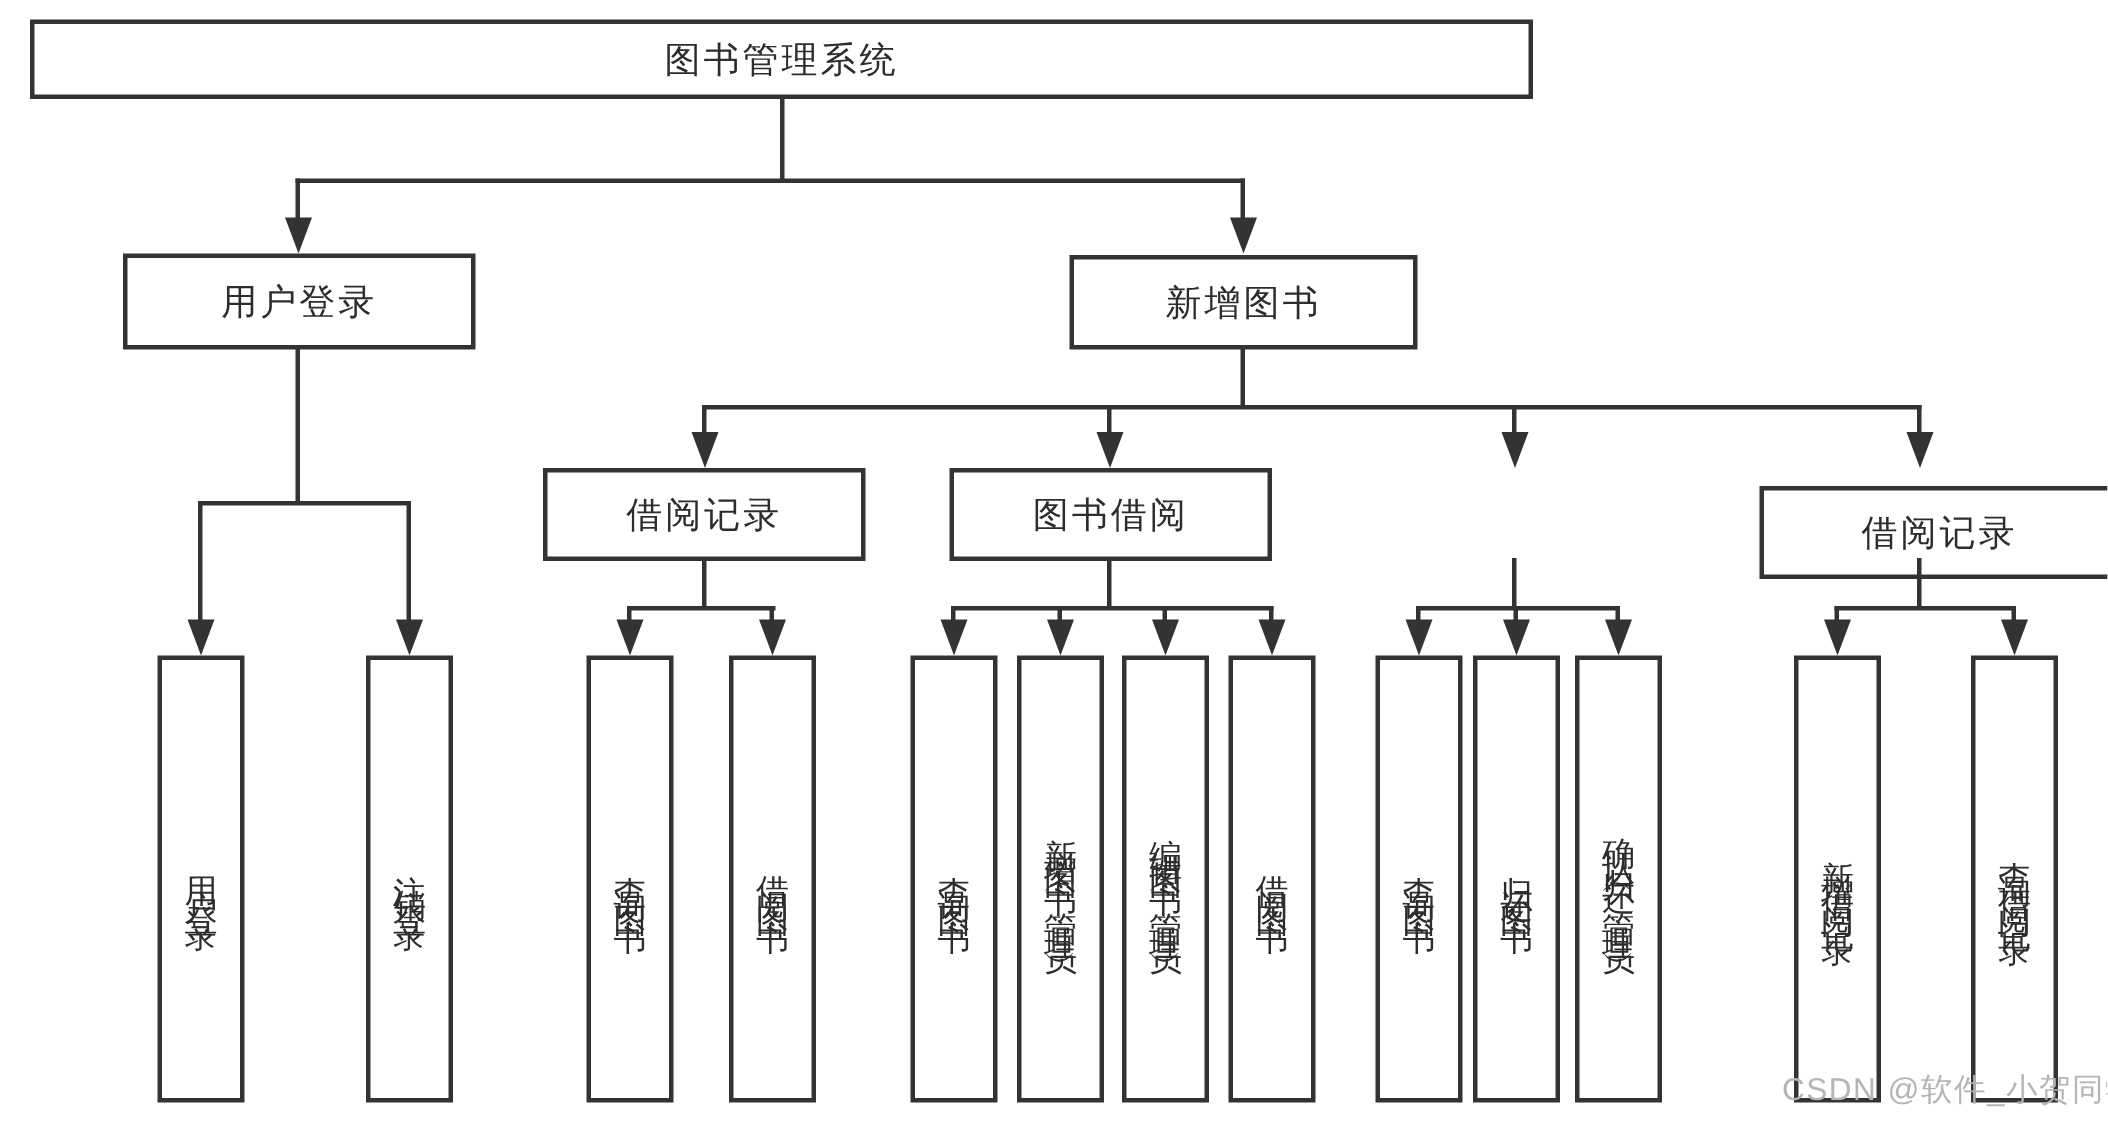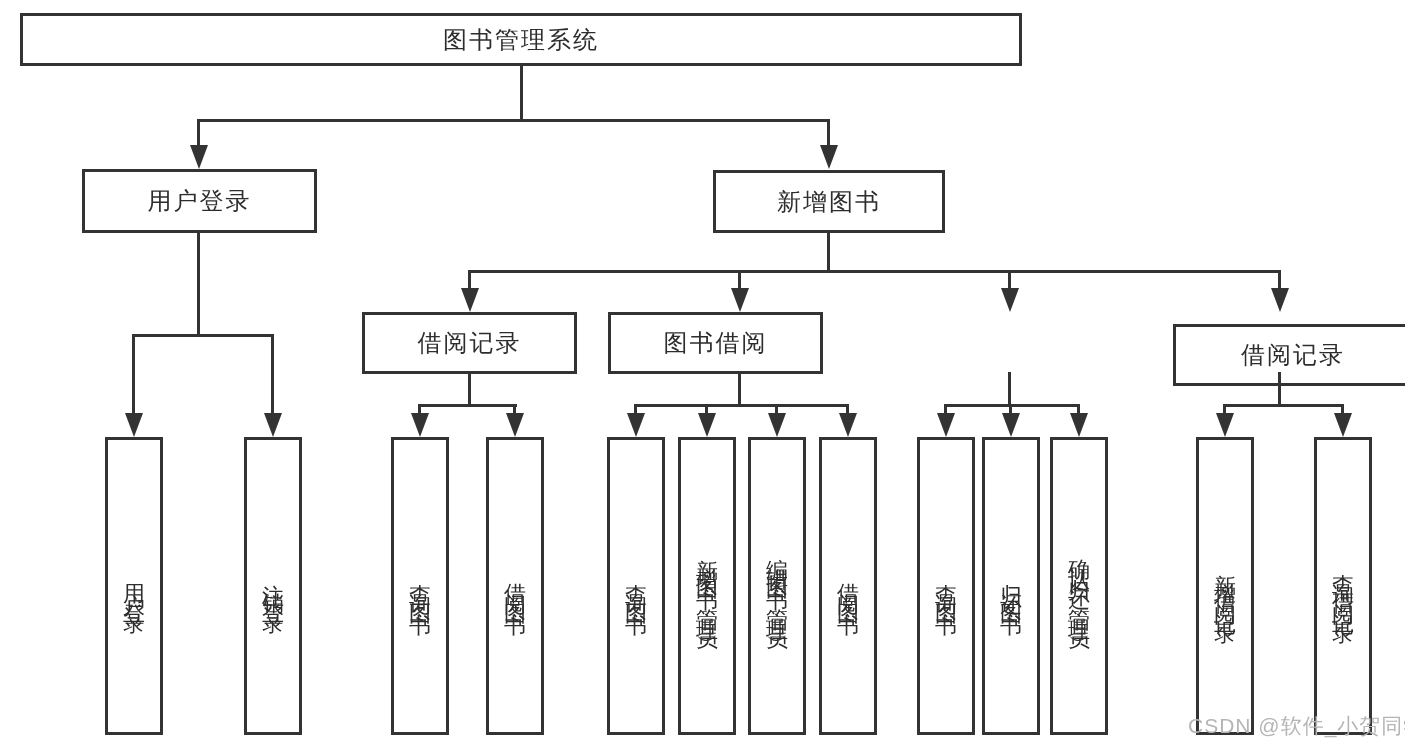--- a/index.html
+++ b/index.html
@@ -88,21 +88,21 @@
   <div class="v" style="left:1008px;top:270px;height:22px"></div>
   <div class="v" style="left:1278px;top:270px;height:22px"></div>
   <div class="arr" style="left:461px;top:288px"></div>
   <div class="arr" style="left:731px;top:288px"></div>
   <div class="arr" style="left:1001px;top:288px"></div>
   <div class="arr" style="left:1271px;top:288px"></div>
 
   <div class="box" style="left:362px;top:312px;width:215px;height:62px">
     <span>借阅记录</span>
   </div>
-  <div class="box" style="left:608px;top:312px;width:215px;height:62px">
+  <div class="box" style="left:633px;top:312px;width:215px;height:62px">
     <span>图书借阅</span>
   </div>
   <div class="box" style="left:1173px;top:324px;width:240px;height:62px">
     <span>借阅记录</span>
   </div>
 
   <div class="v" style="left:468px;top:372px;height:34px"></div>
   <div class="v" style="left:738px;top:372px;height:34px"></div>
   <div class="v" style="left:1008px;top:372px;height:34px"></div>
   <div class="v" style="left:1278px;top:372px;height:34px"></div>

